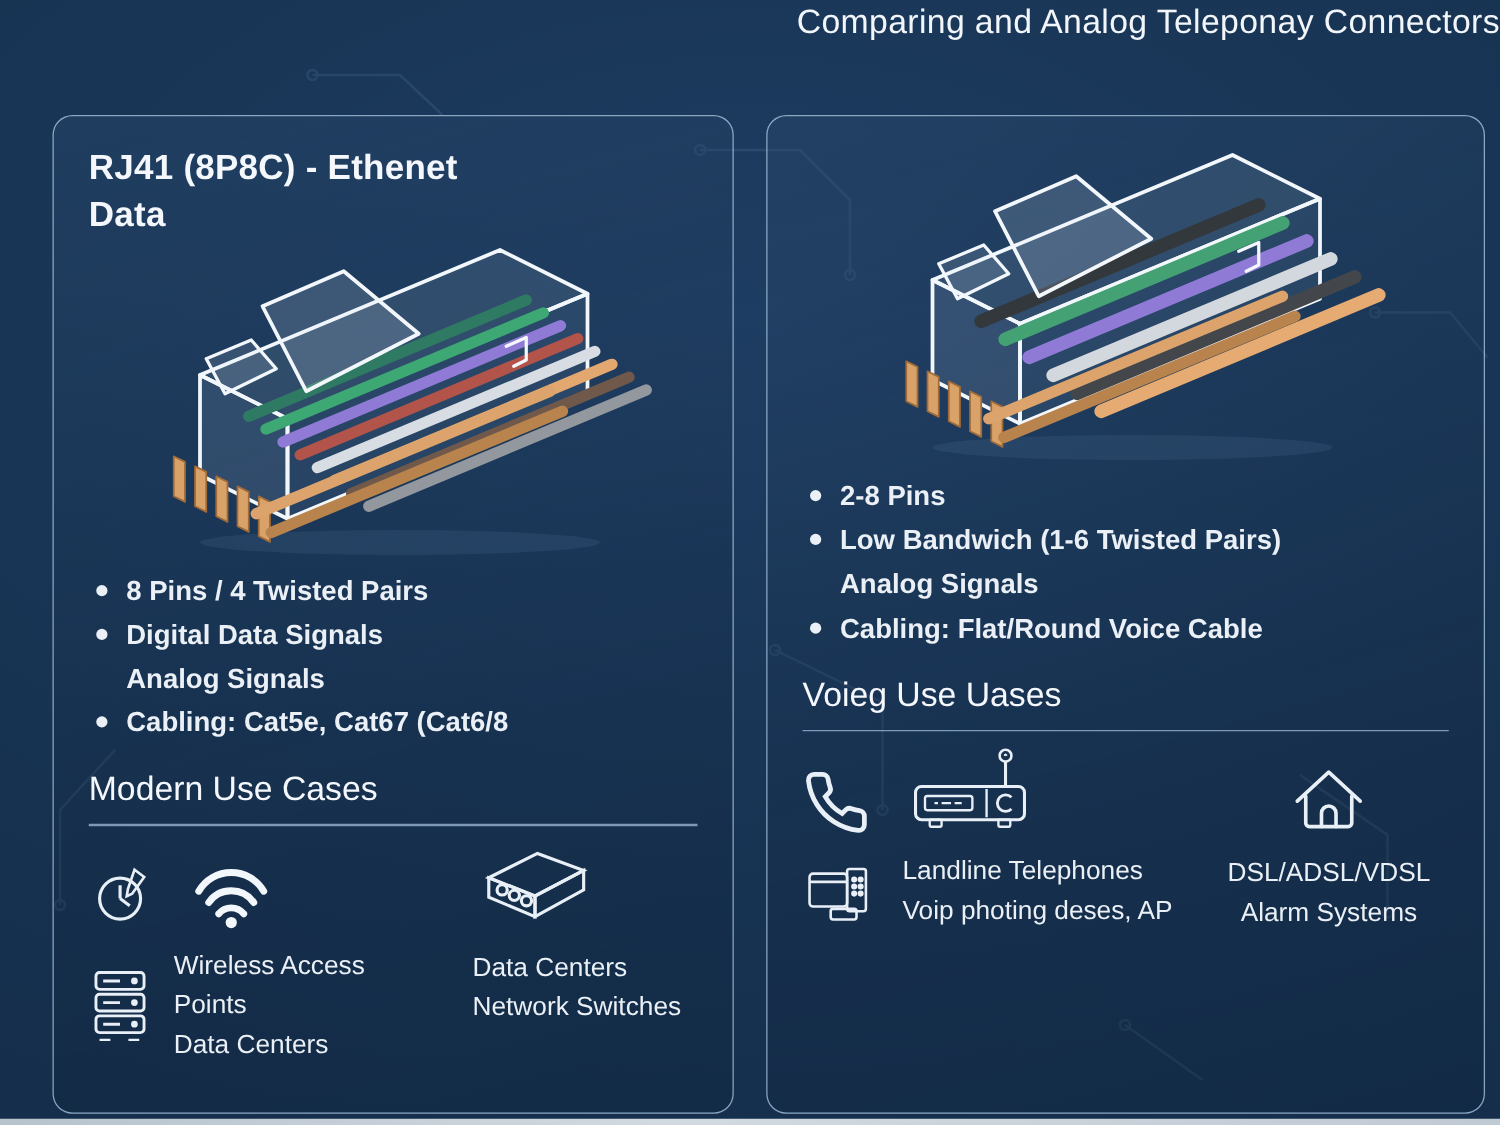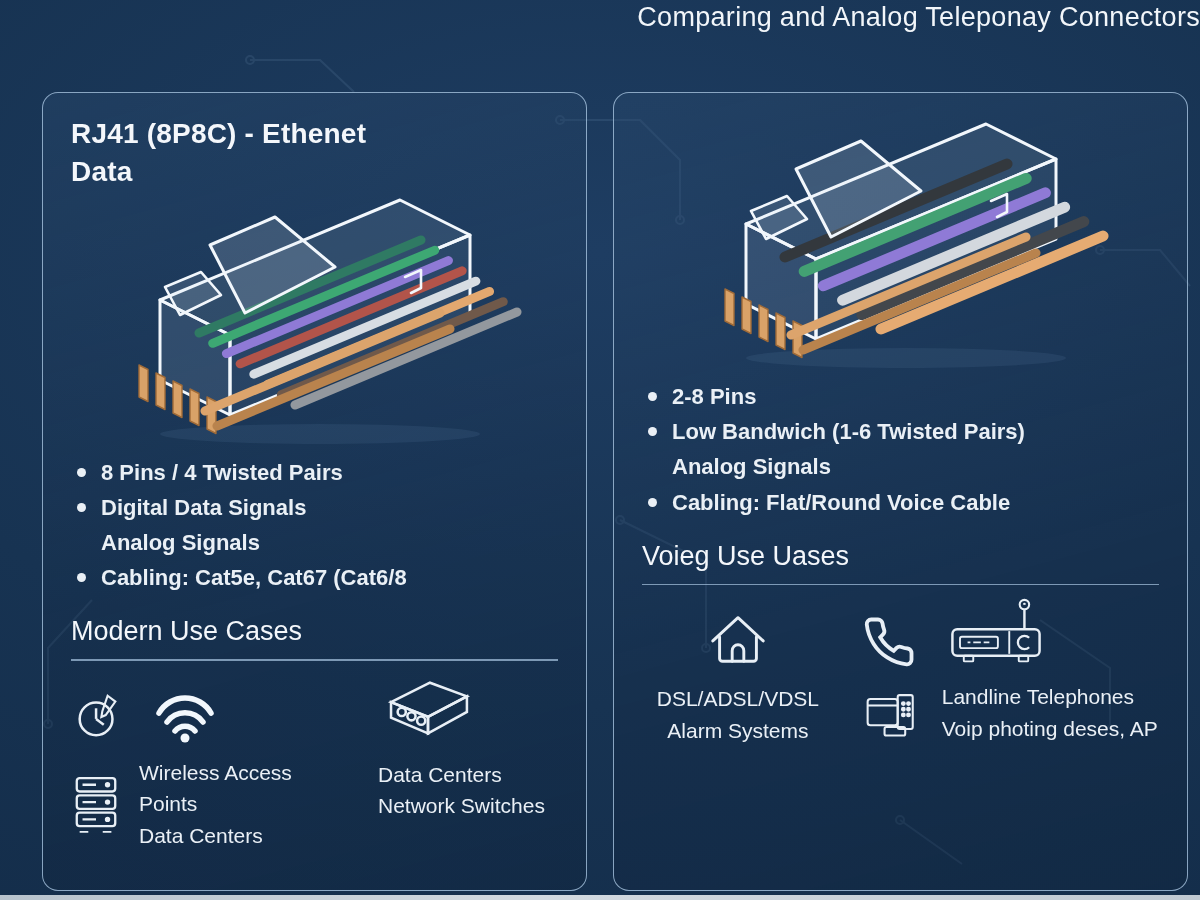--- a/index.html
+++ b/index.html
@@ -227,35 +227,20 @@
       <li>2-8 Pins</li>
       <li>Low Bandwich (1-6 Twisted Pairs)</li>
       <li class="cont">Analog Signals</li>
       <li>Cabling: Flat/Round Voice Cable</li>
     </ul>
 
     <h3 class="section-heading">Voieg Use Uases</h3>
     <div class="rule"></div>
 
     <div class="usecases">
-      <div class="uc-col uc-col-b centered">
-        <div class="uc-icon-row">
-          <span class="icon">
-            <svg width="62" height="60" viewBox="0 0 64 60" fill="none" stroke="#e8eff6" stroke-width="3" stroke-linejoin="round" stroke-linecap="round">
-              <path d="M6 32 L32 8 L58 32"></path>
-              <path d="M13 28 V50 a3 3 0 0 0 3 3 H48 a3 3 0 0 0 3 -3 V28"></path>
-              <path d="M26 53 V42 a6 6 0 0 1 12 0 V53"></path>
-            </svg>
-          </span>
-        </div>
-        <div class="uc-lines">
-          <div>DSL/ADSL/VDSL</div>
-          <div>Alarm Systems</div>
-        </div>
-      </div>
       <div class="uc-col uc-col-a">
         <div class="uc-icon-row">
           <span class="icon">
             <svg width="54" height="54" viewBox="0 0 24 24" fill="none" stroke="#e8eff6" stroke-width="1.7">
               <path d="M22 16.92v3a2 2 0 0 1-2.18 2 19.79 19.79 0 0 1-8.63-3.07 19.5 19.5 0 0 1-6-6A19.79 19.79 0 0 1 2.12 4.18 2 2 0 0 1 4.11 2h3a2 2 0 0 1 2 1.72c.13.96.36 1.9.7 2.81a2 2 0 0 1-.45 2.11L8.09 9.91a16 16 0 0 0 6 6l1.27-1.27a2 2 0 0 1 2.11-.45c.91.34 1.85.57 2.81.7A2 2 0 0 1 22 16.92z"></path>
             </svg>
           </span>
           <span class="icon">
             <svg width="104" height="72" viewBox="0 0 104 76" fill="none" stroke="#e8eff6" stroke-width="2.6">
               <path d="M82 34 V13"></path>
@@ -285,17 +270,32 @@
                 <circle cx="49.5" cy="31" r="1.5" fill="#e8eff6"></circle>
               <rect x="24" y="44" width="22" height="9" rx="2"></rect>
             </svg>
           </span>
           <div class="uc-lines">
             <div>Landline Telephones</div>
             <div>Voip photing deses, AP</div>
           </div>
         </div>
       </div>
+      <div class="uc-col uc-col-b centered">
+        <div class="uc-icon-row">
+          <span class="icon">
+            <svg width="62" height="60" viewBox="0 0 64 60" fill="none" stroke="#e8eff6" stroke-width="3" stroke-linejoin="round" stroke-linecap="round">
+              <path d="M6 32 L32 8 L58 32"></path>
+              <path d="M13 28 V50 a3 3 0 0 0 3 3 H48 a3 3 0 0 0 3 -3 V28"></path>
+              <path d="M26 53 V42 a6 6 0 0 1 12 0 V53"></path>
+            </svg>
+          </span>
+        </div>
+        <div class="uc-lines">
+          <div>DSL/ADSL/VDSL</div>
+          <div>Alarm Systems</div>
+        </div>
+      </div>
     </div>
   </section>
 </div>
 
 <div class="bottom-strip"></div>
 
 </body></html>

